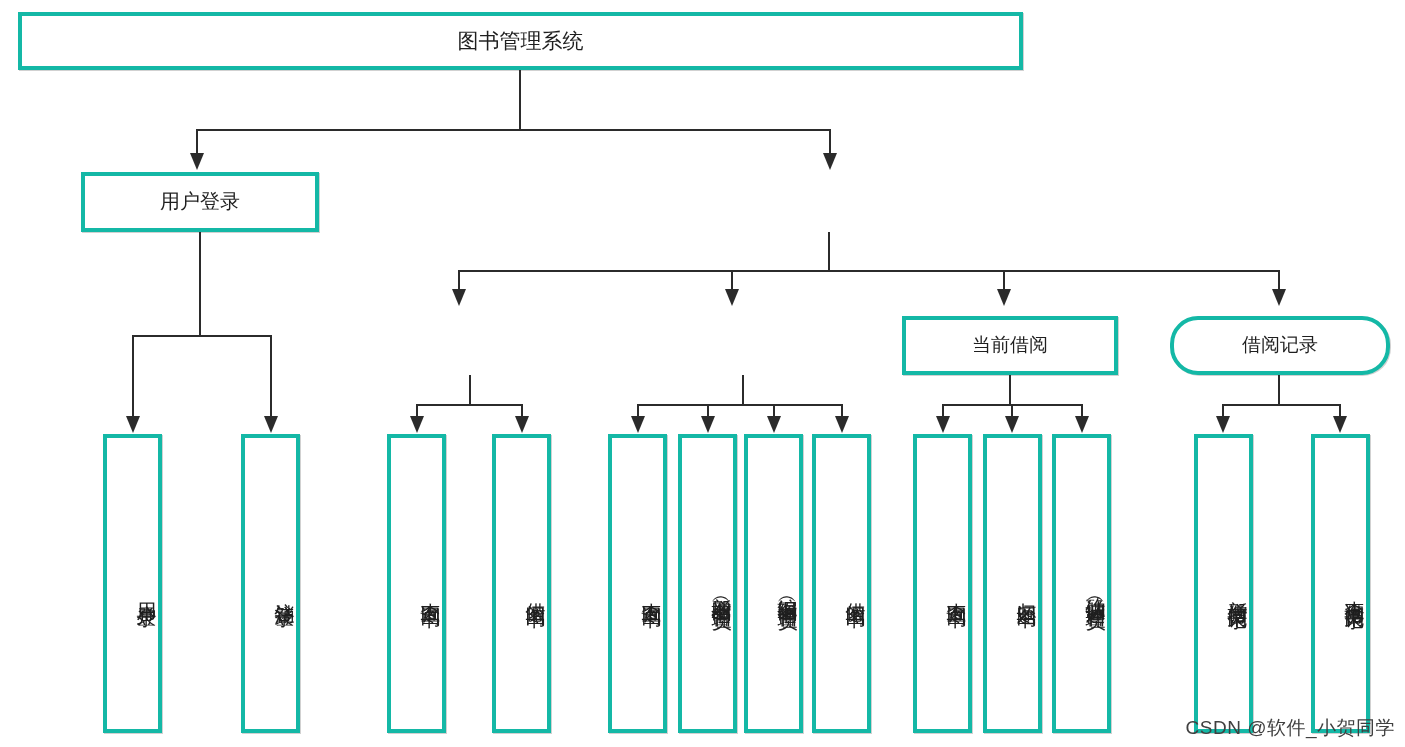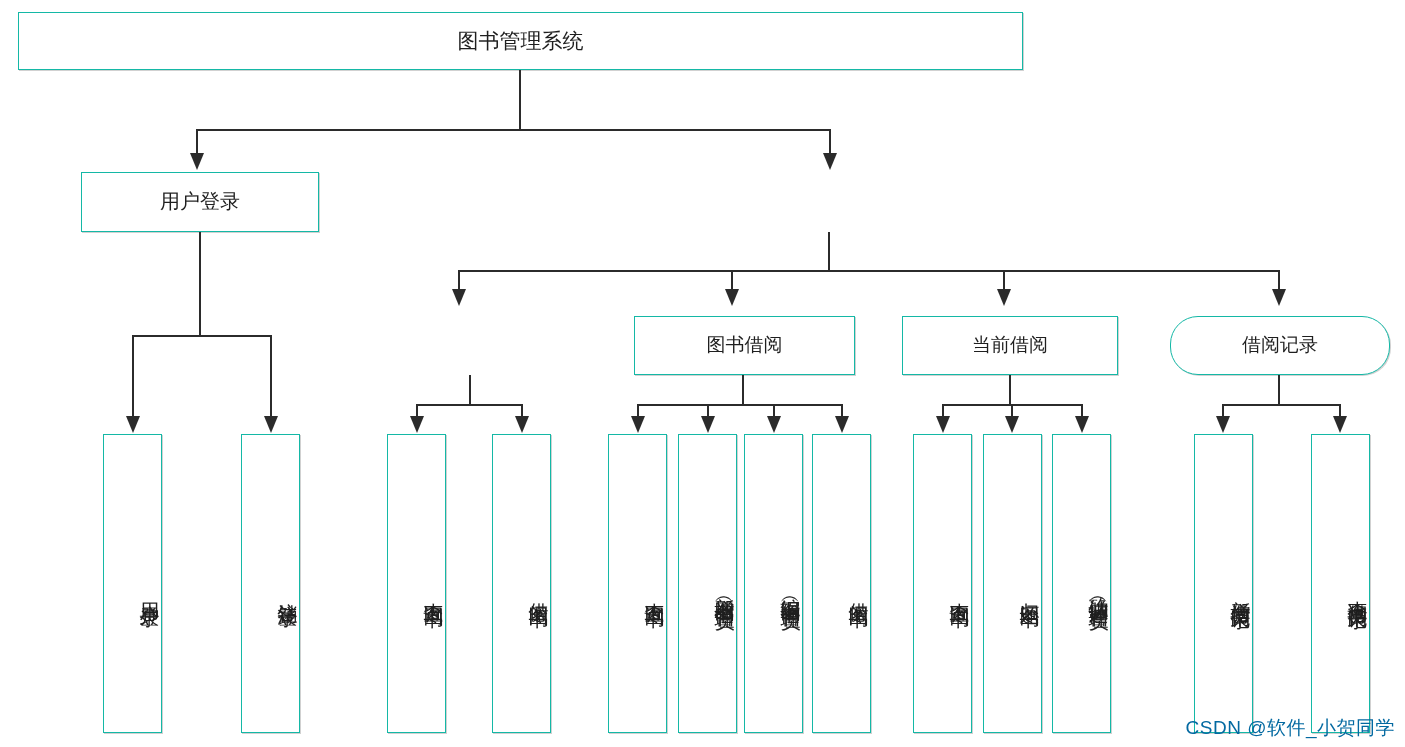--- a/index.html
+++ b/index.html
@@ -17,21 +17,21 @@
     height: 747px;
     background: #ffffff;
     overflow: hidden;
   }
 
   
   .node {
     position: absolute;
     box-sizing: border-box;
     background: #ffffff;
-    border: 1px solid #14b8a6;
+    border: 4px solid #14b8a6;
     box-shadow: 1px 1px 0 0 rgba(0,0,0,0.18);
     display: flex;
     align-items: center;
     justify-content: center;
     color: #1f1f1f;
     line-height: 1.18;
     text-align: center;
   }
   .node.root {
     font-size: 21px;
@@ -73,21 +73,21 @@
     border-right: 7px solid transparent;
     border-top: 17px solid #2b2b2b;
   }
 
   
   #watermark {
     position: absolute;
     right: 10px;
     bottom: 6px;
     font-size: 19px;
-    color: #0369a1;
+    color: #404040;
     letter-spacing: 0.5px;
     user-select: none;
     white-space: nowrap;
   }
 </style>
 </head>
 <body>
 
 <div id="canvas">
 
@@ -124,23 +124,20 @@
 
   <div class="vline" style="left:731px; top:270px; height:22px;"></div>
   <div class="arrow" style="left:725px; top:289px;"></div>
 
   <div class="vline" style="left:1003px; top:270px; height:22px;"></div>
   <div class="arrow" style="left:997px; top:289px;"></div>
 
   <div class="vline" style="left:1278px; top:270px; height:22px;"></div>
   <div class="arrow" style="left:1272px; top:289px;"></div>
 
-  <div class="node lvl2" style="left:634px; top:316px; width:221px; height:59px;">
-    <span class="txt">图书借阅</span>
-  </div>
   <div class="node lvl2" style="left:902px; top:316px; width:216px; height:59px;">
     <span class="txt">当前借阅</span>
   </div>
   <div class="node lvl2" style="left:1170px; top:316px; width:220px; height:59px;border-radius:28px;">
     <span class="txt">借阅记录</span>
   </div>
 
   <div class="vline" style="left:469px; top:375px; height:30px;"></div>
   <div class="hline" style="left:416px; top:404px; width:107px;"></div>
   <div class="vline" style="left:416px; top:404px; height:15px;"></div>

